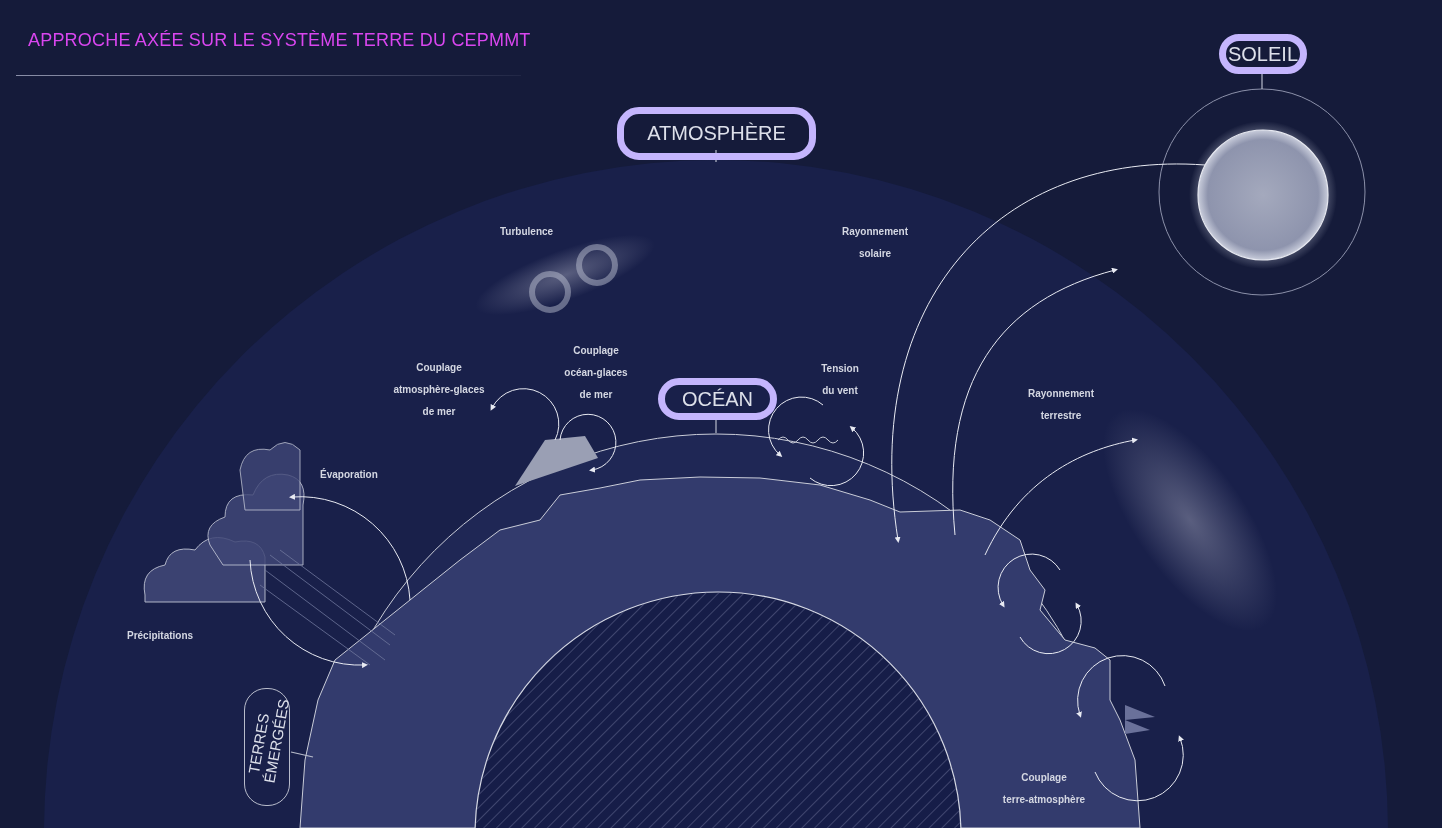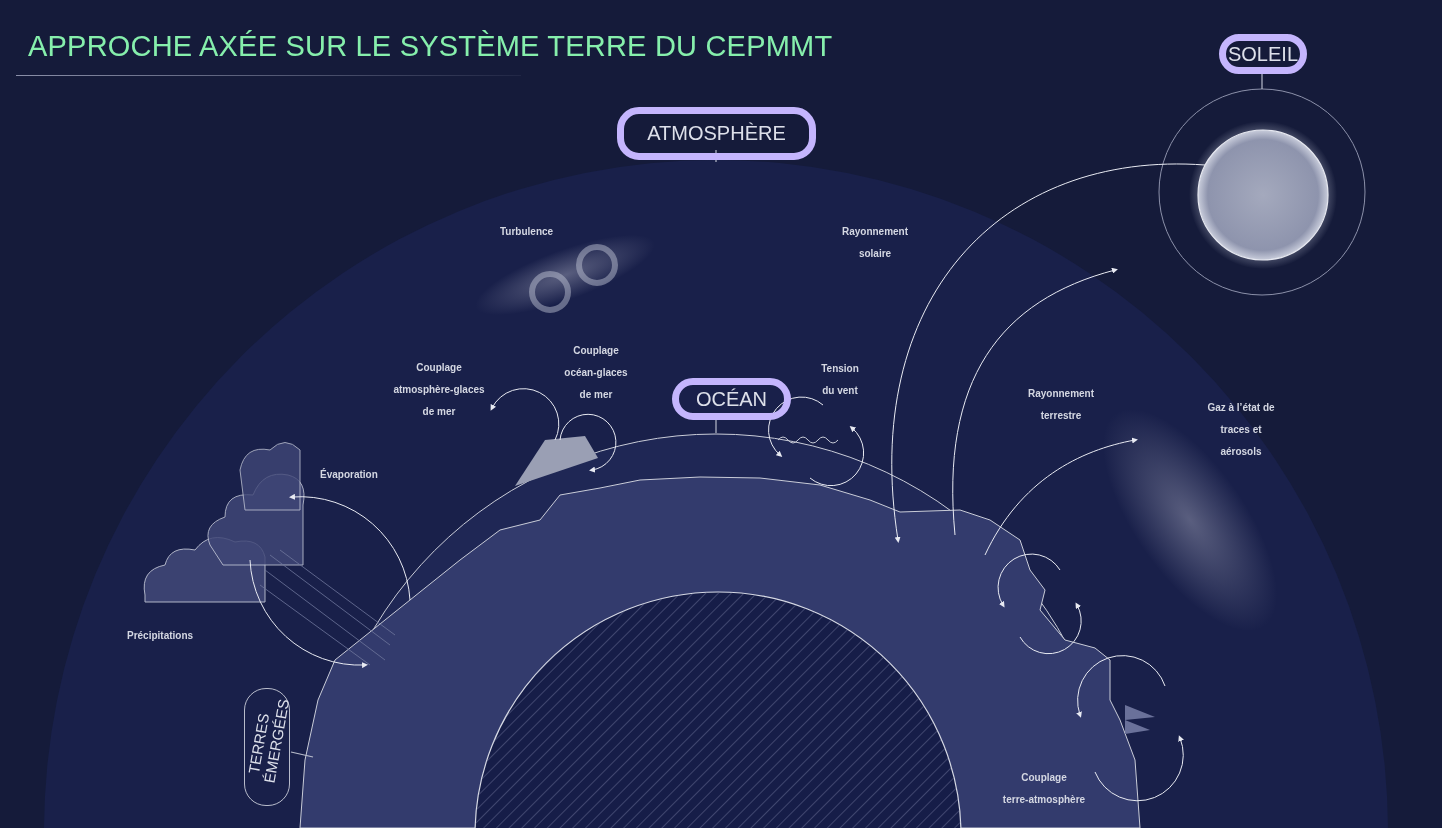--- a/index.html
+++ b/index.html
@@ -1,18 +1,18 @@
 <!DOCTYPE html>
 <html><head>
 <meta charset="utf-8">
 <style>
   html,body{margin:0;padding:0;background:#151b3a;}
   body{width:1442px;height:828px;overflow:hidden;position:relative;font-family:"Liberation Sans","DejaVu Sans",sans-serif;}
   #stage{position:absolute;left:0;top:0;width:1442px;height:828px;}
-  .title{position:absolute;left:28px;top:30px;font-size:29px;color:#86efac;letter-spacing:0.2px;font-weight:400;}
+  .title{position:absolute;left:28px;top:30px;font-size:18px;color:#d946ef;letter-spacing:0.2px;font-weight:400;}
   .title-rule{position:absolute;left:16px;top:75px;width:505px;height:1px;background:linear-gradient(90deg,#8a8fa8,rgba(138,143,168,0.1));}
   .pill{position:absolute;border:7px solid #c4b5fd;border-radius:22px;color:#dde0ea;font-size:20px;display:flex;align-items:center;justify-content:center;box-sizing:border-box;}
   .lbl{position:absolute;color:#d4d7e2;font-size:10px;font-weight:700;text-align:center;line-height:22px;white-space:nowrap;}
   .vpill{position:absolute;left:244px;top:688px;width:46px;height:118px;border:1px solid #b8bccb;border-radius:22px;box-sizing:border-box;}
   .vtext{position:absolute;left:230px;top:728px;width:74px;transform:rotate(-80deg);transform-origin:center;color:#dde0ea;font-size:15px;line-height:17px;text-align:center;}
 </style>
 </head>
 <body>
 
 <div id="stage">
@@ -115,21 +115,21 @@
     </g>
 
     <line x1="291" y1="752" x2="313" y2="757" stroke="#b8bccb" stroke-width="1.2"></line>
   </svg>
 
   <div class="title">APPROCHE AXÉE SUR LE SYSTÈME TERRE DU CEPMMT</div>
   <div class="title-rule"></div>
 
   <div class="pill" style="left:1219px;top:34px;width:88px;height:40px;">SOLEIL</div>
   <div class="pill" style="left:617px;top:107px;width:199px;height:53px;">ATMOSPHÈRE</div>
-  <div class="pill" style="left:672px;top:378px;width:119px;height:42px;">OCÉAN</div>
+  <div class="pill" style="left:658px;top:378px;width:119px;height:42px;">OCÉAN</div>
 
   <div class="vpill"></div>
   <div class="vtext">
     <div>TERRES</div>
     <div>ÉMERGÉES</div>
   </div>
 
   <div class="lbl" style="left:500px;top:221px;">Turbulence</div>
 
   <div class="lbl" style="left:812px;top:221px;width:126px;">
@@ -152,25 +152,20 @@
   <div class="lbl" style="left:800px;top:358px;width:80px;">
     <div>Tension</div>
       <div>du vent</div>
   </div>
 
   <div class="lbl" style="left:998px;top:383px;width:126px;">
     <div>Rayonnement</div>
       <div>terrestre</div>
   </div>
 
-  <div class="lbl" style="left:1178px;top:397px;width:126px;">
-    <div>Gaz à l’état de</div>
-      <div>traces et</div>
-      <div>aérosols</div>
-  </div>
 
   <div class="lbl" style="left:320px;top:464px;">Évaporation</div>
 
 
 
   <div class="lbl" style="left:127px;top:625px;">Précipitations</div>
 
   <div class="lbl" style="left:966px;top:767px;width:156px;">
     <div>Couplage</div>
       <div>terre-atmosphère</div>

